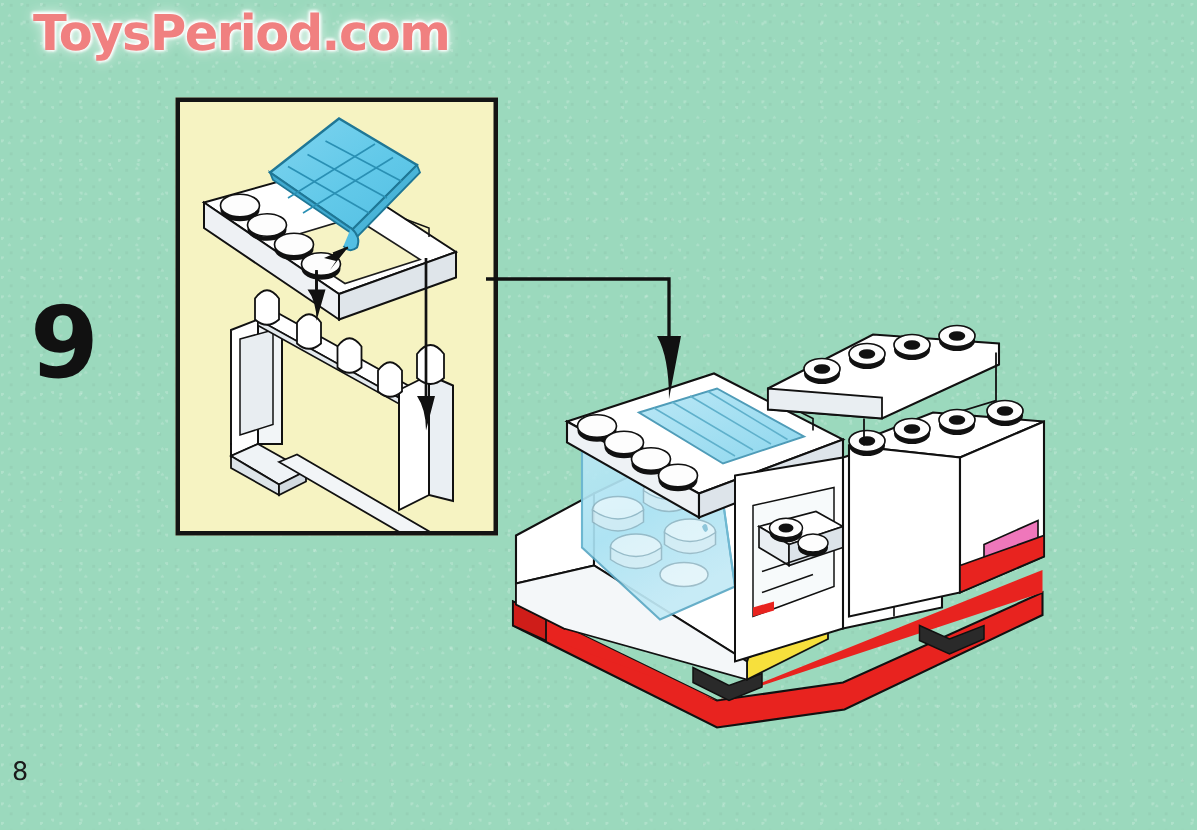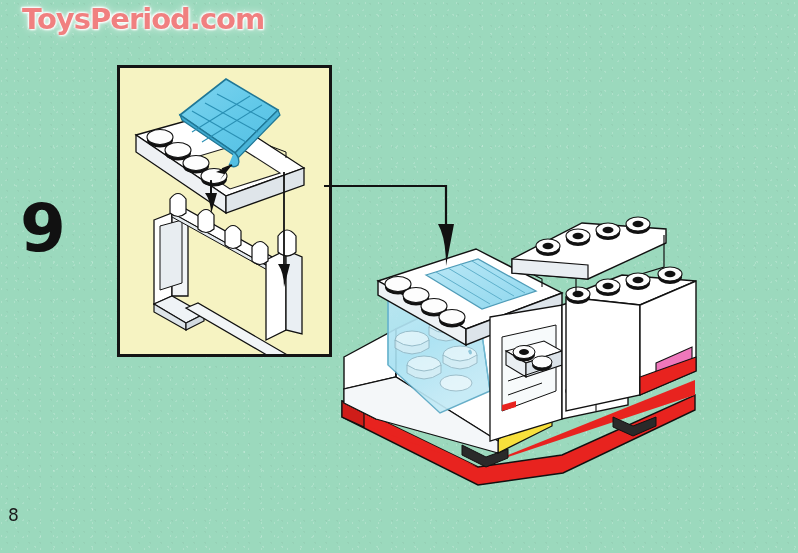--- a/index.html
+++ b/index.html
@@ -33,21 +33,21 @@
       radial-gradient(circle at 85% 77%, rgba(255,255,255,0.18) 0 1px, transparent 1px);
     background-size: 13px 13px, 17px 17px, 11px 11px, 19px 19px;
     pointer-events: none;
   }
 
   
   #watermark {
     position: absolute;
     left: 22px;
     top: 2px;
-    font-size: 29px;
+    font-size: 33px;
     font-weight: bold;
     font-family: "DejaVu Sans", sans-serif;
     letter-spacing: -1px;
     color: #f08080;
     text-shadow:
       0 0 3px #ffffff,
       1px 1px 2px #ffffff,
       -1px -1px 2px #ffffff,
       0 0 9px rgba(255,255,255,0.85);
     white-space: nowrap;

